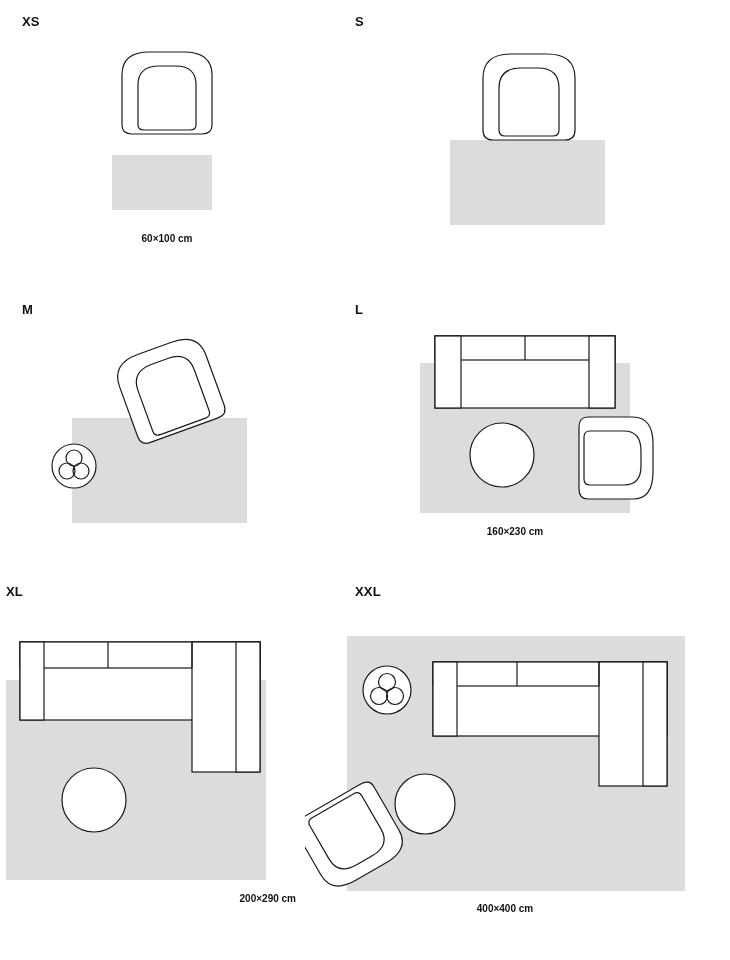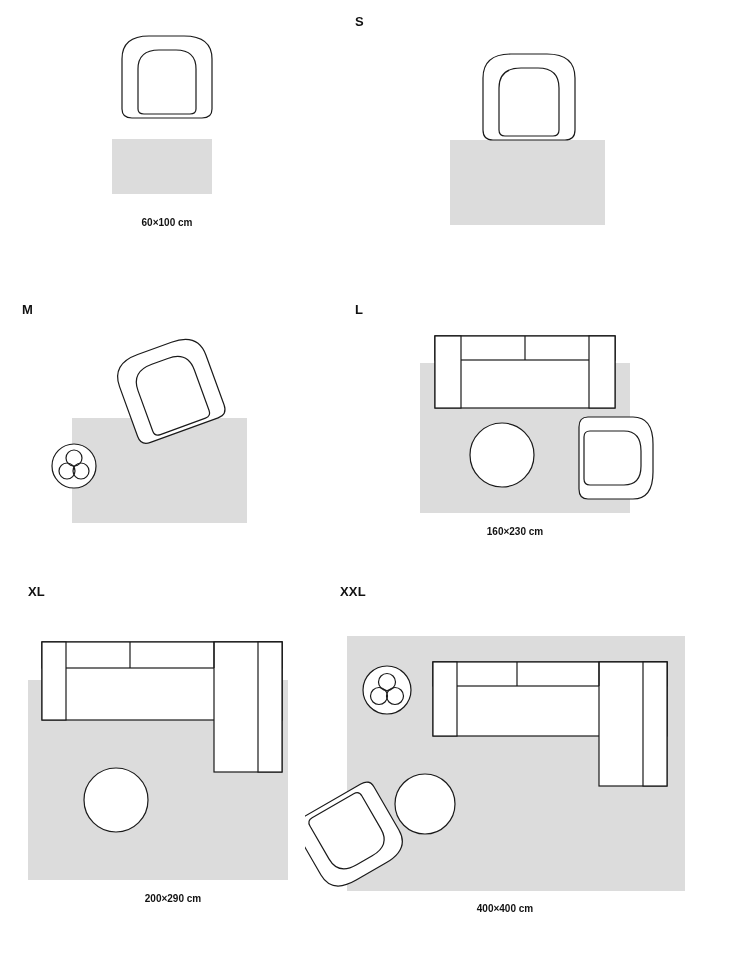--- a/index.html
+++ b/index.html
@@ -46,20 +46,21 @@
   .rug { fill: #dcdcdc; stroke: none; }
   .furn { fill: #ffffff; stroke: #1a1a1a; stroke-width: 1.2; }
   .furn-nofill { fill: none; stroke: #1a1a1a; stroke-width: 1.2; }
 </style>
 </head>
 <body>
 
 <div class="sheet">
 
   <div class="size-cell" style="left:22px; top:14px; width:300px;">
+    <div class="size-label">XS</div>
     <div class="diagram" style="height:200px;">
       <svg width="300" height="200" viewBox="0 0 300 200">
 
         <rect class="rug" x="90" y="125" width="100" height="55"></rect>
 
         <path class="furn" d="M100 95 L100 45 Q100 22 127 22 L162 22 Q190 22 190 45 L190 95 Q190 104 180 104 L110 104 Q100 104 100 95 Z"></path>
         <path class="furn" d="M116 95 L116 55 Q116 36 137 36 L154 36 Q174 36 174 55 L174 95 Q174 100 168 100 L122 100 Q116 100 116 95 Z"></path>
       </svg>
     </div>
     <div class="caption" style="width:290px;">60×100 cm</div>
@@ -113,44 +114,44 @@
 
         <g transform="rotate(90 258 135)">
           <path class="furn" d="M222 160 L222 115 Q222 95 249 95 L277 95 Q304 95 304 115 L304 160 Q304 169 294 169 L232 169 Q222 169 222 160 Z"></path>
           <path class="furn" d="M236 158 L236 124 Q236 107 256 107 L271 107 Q290 107 290 124 L290 158 Q290 164 284 164 L242 164 Q236 164 236 158 Z"></path>
         </g>
       </svg>
     </div>
     <div class="caption" style="width:320px;text-align:center;">160×230 cm</div>
   </div>
 
-  <div class="size-cell" style="left:28px; top:584px; width:300px;">
+  <div class="size-cell" style="left:6px; top:584px; width:300px;">
     <div class="size-label">XL</div>
     <div class="diagram" style="height:290px;">
       <svg width="300" height="290" viewBox="0 0 300 290">
         <rect class="rug" x="0" y="80" width="260" height="200"></rect>
 
         <g>
           <rect class="furn" x="14" y="42" width="240" height="78"></rect>
           <rect class="furn" x="14" y="42" width="240" height="26"></rect>
           <rect class="furn" x="14" y="42" width="24" height="78"></rect>
           <rect class="furn" x="186" y="42" width="68" height="130"></rect>
           <rect class="furn" x="230" y="42" width="24" height="130"></rect>
           <line class="furn-nofill" x1="102" y1="42" x2="102" y2="68"></line>
           <line class="furn-nofill" x1="186" y1="42" x2="186" y2="68"></line>
         </g>
 
         <circle class="furn" cx="88" cy="200" r="32"></circle>
       </svg>
     </div>
-    <div class="caption" style="width:290px;">200×290 cm</div>
+    <div class="caption" style="width:290px;text-align:right;">200×290 cm</div>
   </div>
 
   <div class="size-cell" style="left:305px; top:584px; width:410px;">
-    <div class="size-label" style="margin-left:35px;">XXL</div>
+    <div class="size-label" style="margin-left:50px;">XXL</div>
     <div class="diagram" style="height:300px;">
       <svg width="410" height="300" viewBox="0 0 410 300">
         <rect class="rug" x="42" y="36" width="338" height="255"></rect>
 
         <g>
           <rect class="furn" x="128" y="62" width="234" height="74"></rect>
           <rect class="furn" x="128" y="62" width="234" height="24"></rect>
           <rect class="furn" x="128" y="62" width="24" height="74"></rect>
           <rect class="furn" x="294" y="62" width="68" height="124"></rect>
           <rect class="furn" x="338" y="62" width="24" height="124"></rect>

